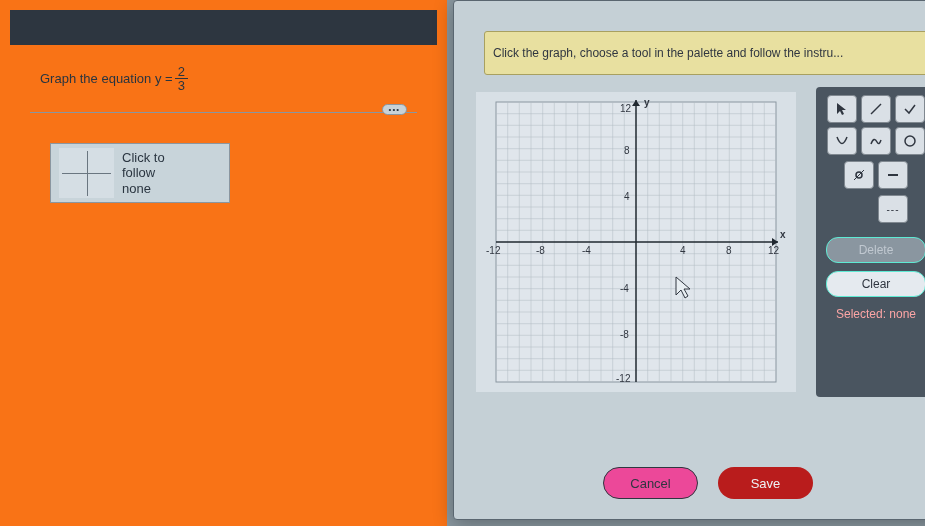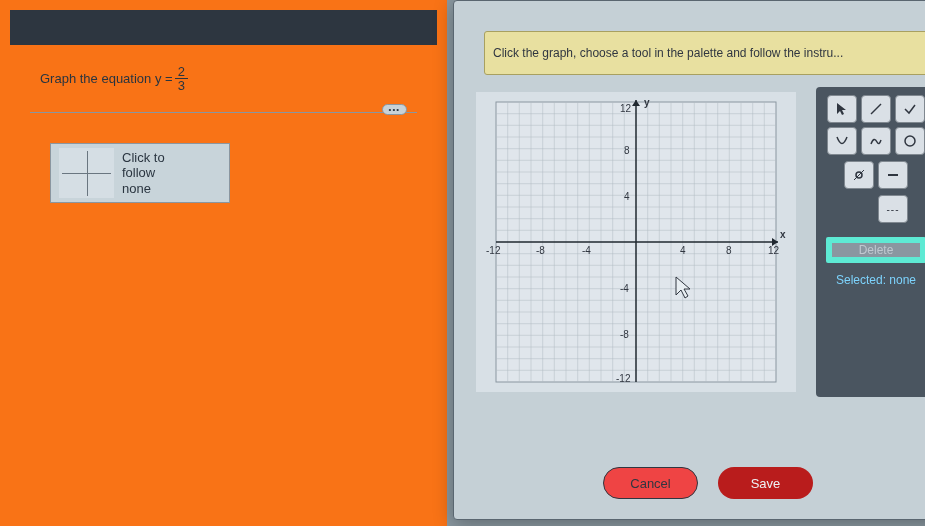--- a/index.html
+++ b/index.html
@@ -195,33 +195,33 @@
       cursor: pointer;
     }
     .tool-row2 {
       display: flex;
       gap: 4px;
       margin-bottom: 6px;
     }
     .palette-btn {
       width: 100px;
       height: 26px;
-      border-radius: 2px;
-      border: 6px solid #5eead4;
+      border-radius: 12px;
+      border: 1px solid #5eead4;
       font-size: 12px;
       display: flex;
       align-items: center;
       justify-content: center;
       margin-top: 8px;
     }
     .btn-disabled { background: #8a96a0; color: #c0c8d0; }
     .btn-clear { background: #e5eaef; color: #303640; cursor: pointer; }
     .sel-text {
       margin-top: 10px;
-      color: #7dd3fc;
+      color: #fca5a5;
       font-size: 12px;
     }
 
     
     .bottom-btns {
       position: absolute;
       bottom: 20px;
       left: 0;
       right: 0;
       display: flex;
@@ -232,21 +232,21 @@
       width: 95px;
       height: 32px;
       border-radius: 16px;
       font-size: 13px;
       display: flex;
       align-items: center;
       justify-content: center;
       cursor: pointer;
     }
     .btn-cancel {
-      background: #ef4444;
+      background: #ec4899;
       border: 1.5px solid #303640;
       color: #303640;
       text-align: center;
     }
     .btn-save {
       background: #b91c1c;
       color: #eef2f5;
       border: none;
     }
     .dots-extra {
@@ -425,20 +425,21 @@
               </svg>
           </div>
         </div>
         <div class="tool-row2">
           <div style="width:30px"></div>
           <div class="tool-btn">
             <span class="dots-extra">---</span>
           </div>
         </div>
         <div class="palette-btn btn-disabled">Delete</div>
+        <div class="palette-btn btn-clear">Clear</div>
         <div class="sel-text">Selected: none</div>
       </div>
     </div>
 
     <div class="bottom-btns">
       <div class="btn btn-cancel">Cancel</div>
       <div class="btn btn-save">Save</div>
     </div>
   </div>
 </div>

